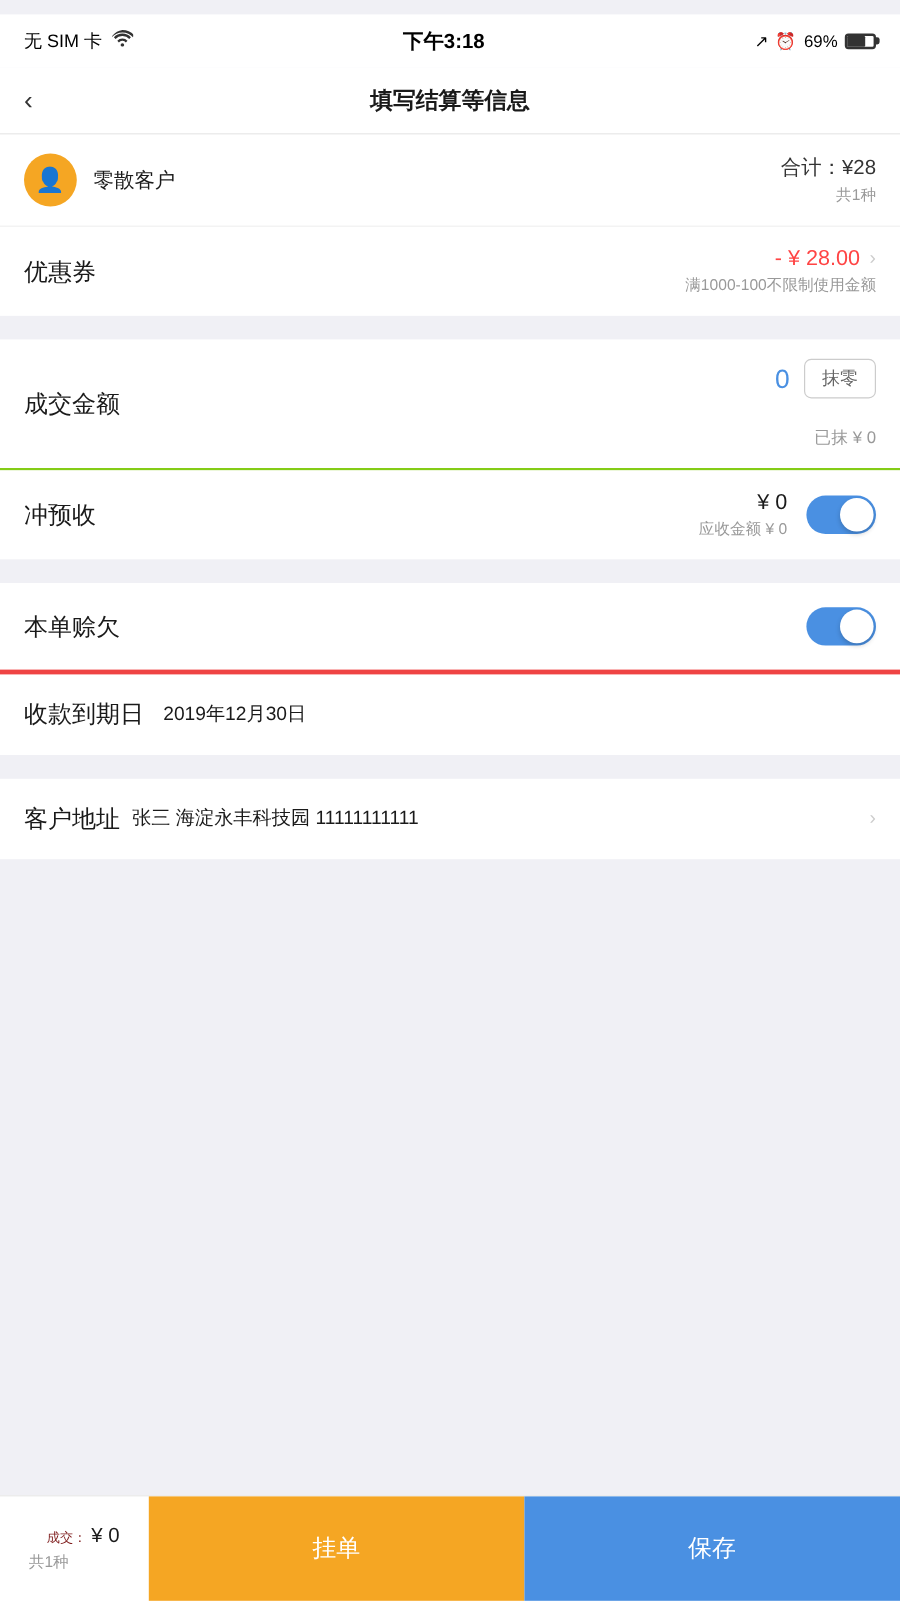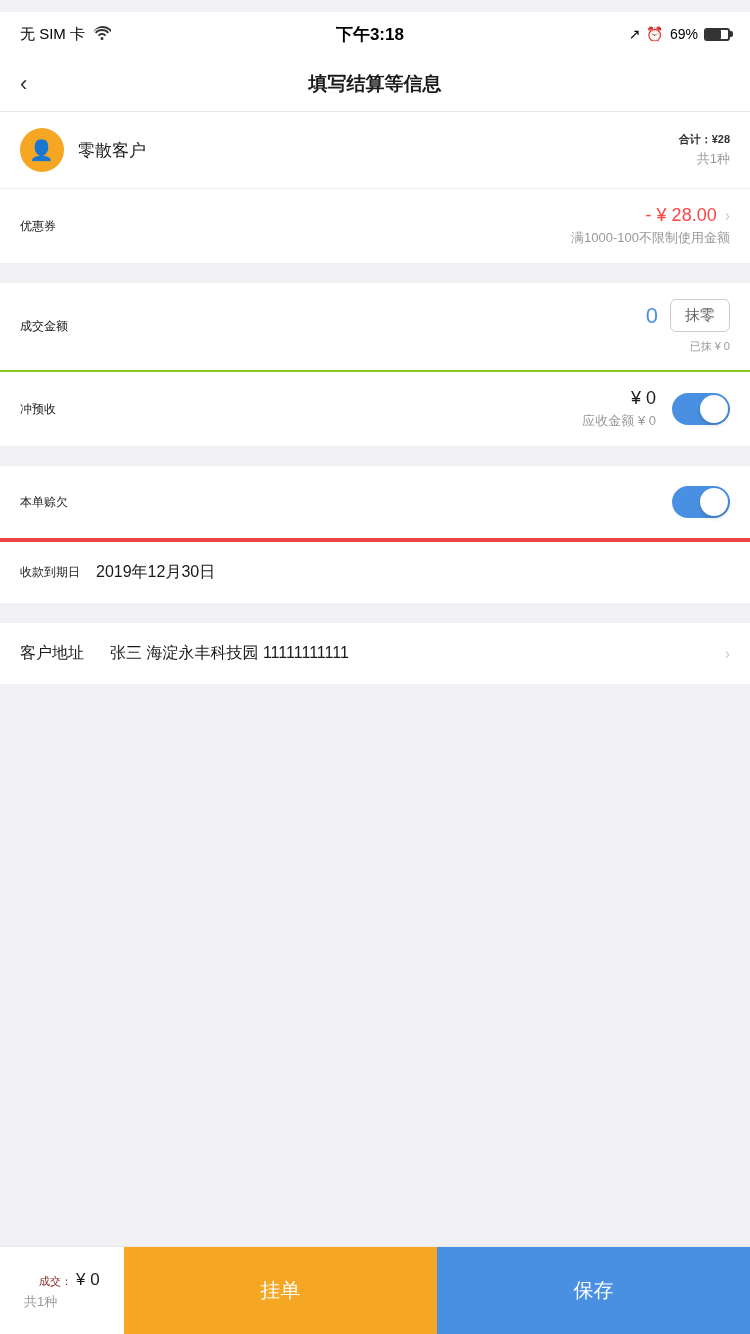--- a/index.html
+++ b/index.html
@@ -90,32 +90,32 @@
     .customer-left { display: flex; align-items: center; gap: 14px; }
     .avatar {
       width: 44px; height: 44px;
       background: #f5a623;
       border-radius: 50%;
       display: flex; align-items: center; justify-content: center;
       color: #fff; font-size: 20px;
     }
     .customer-name { font-size: 17px; color: #1a1a1a; font-weight: 500; }
     .customer-right { text-align: right; }
-    .customer-total { font-size: 11px; color: #333; font-weight: bold; }
+    .customer-total { font-size: 17px; color: #333; }
     .customer-count { font-size: 13px; color: #999; margin-top: 3px; }
     
     .coupon-row {
       background: #fff;
       padding: 16px 20px;
       display: flex;
       align-items: center;
       justify-content: space-between;
       border-top: 1px solid #f0f0f0;
     }
-    .row-label { font-size: 12px; color: #1a1a1a; }
+    .row-label { font-size: 20px; color: #1a1a1a; }
     .coupon-amount { font-size: 18px; color: #ff4444; font-weight: 500; }
     .coupon-desc { font-size: 13px; color: #999; margin-top: 3px; text-align: right; }
     .coupon-right-col { text-align: right; }
     .chevron { font-size: 16px; color: #ccc; }
     
     .separator {
       height: 10px;
       background: #f0f0f5;
     }
     
@@ -130,21 +130,21 @@
     .transaction-value { font-size: 22px; color: #4a90e2; font-weight: 500; }
     .round-btn {
       border: 1px solid #ccc;
       border-radius: 6px;
       padding: 6px 14px;
       font-size: 15px;
       color: #666;
       background: #fff;
       cursor: pointer;
     }
-    .sub-text { font-size: 11px; color: #999; margin-top: 3px; text-align: right; }
+    .sub-text { font-size: 14px; color: #999; margin-top: 20px; text-align: right; }
     
     .prepay-row {
       background: #fff;
       padding: 16px 20px;
       display: flex;
       align-items: center;
       justify-content: space-between;
     }
     .prepay-right { display: flex; align-items: center; gap: 16px; }
     .prepay-values { text-align: right; }
@@ -196,21 +196,21 @@
     .logistics-line { flex: 1; height: 1px; background: #ccc; }
     .logistics-text { font-size: 14px; color: #999; white-space: nowrap; }
     
     .address-row {
       background: #fff;
       padding: 20px 20px;
       display: flex;
       align-items: center;
       justify-content: space-between;
     }
-    .address-label { font-size: 16px; color: #1a1a1a; min-width: 80px; }
+    .address-label { font-size: 20px; color: #1a1a1a; min-width: 80px; }
     .address-value { font-size: 16px; color: #1a1a1a; flex: 1; margin-left: 10px; }
     
     .bottom-bar {
       position: fixed;
       bottom: 0; left: 0;
       width: 750px;
       height: 88px;
       background: #fff;
       display: flex;
       align-items: stretch;

